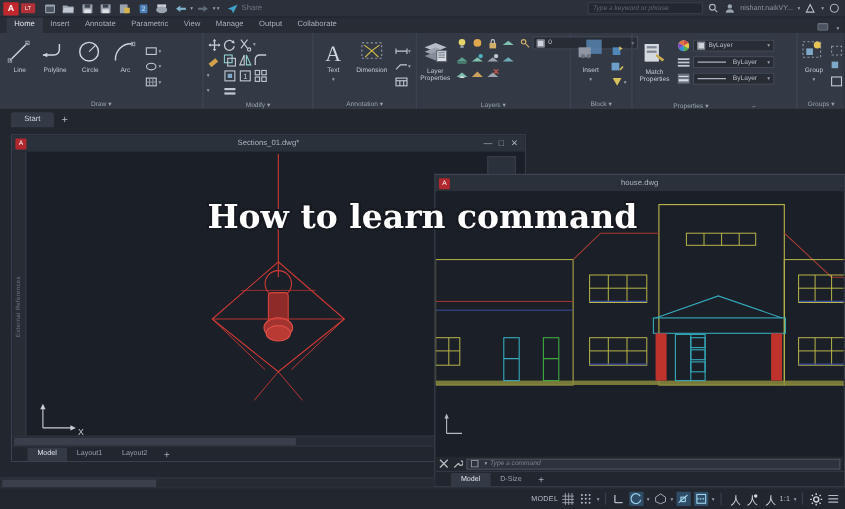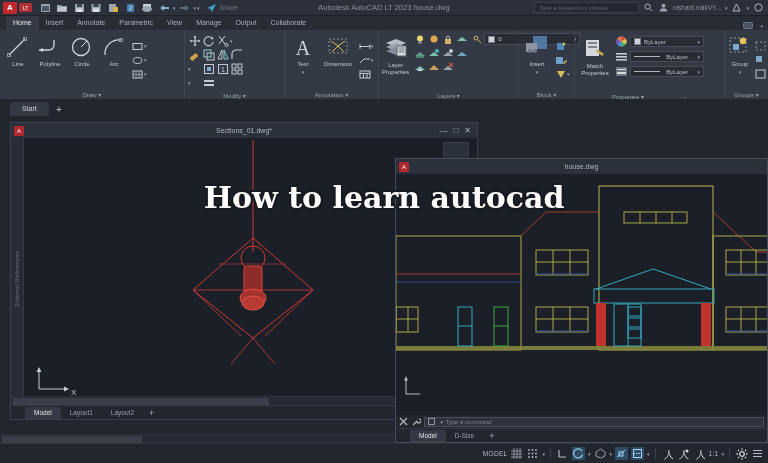--- a/index.html
+++ b/index.html
@@ -299,21 +299,20 @@
     <div class="dd-arrow">▾</div>
   </div>
 
   <div class="share-btn">
     <svg width="11" height="10" viewBox="0 0 11 10">
         <path d="M10 1 L1 5 L4.5 6 L6 9 Z" fill="#3f9fc4"></path>
       </svg>
     <span>Share</span>
   </div>
 
-  <div class="title-text">Autodesk AutoCAD LT 2023   house.dwg</div>
 
   <div class="title-right">
     <div class="searchbox">Type a keyword or phrase</div>
     <div class="tr-icon">
       <svg width="9" height="9" viewBox="0 0 9 9">
           <circle cx="3.6" cy="3.6" r="2.6" fill="none" stroke="#aeb5c0" stroke-width="1"></circle>
           <line x1="5.6" y1="5.6" x2="8" y2="8" stroke="#aeb5c0" stroke-width="1"></line>
         </svg>
     </div>
     <div class="tr-icon">
@@ -995,21 +994,21 @@
       </div>
     </div>
   </div>
 
   <div style="position:absolute; left:0; bottom:0; width:395px; height:9px; background:#262b34; border-top:1px solid #30363f;">
     <span style="position:absolute;left:2px;top:1px;height:7px;width:140px;background:#39404c;display:block"></span>
   </div>
 </div>
 
 <div class="overlay">
-  <div class="overlay-line">How to learn autocad</div>
+  <div class="overlay-line">How to learn command</div>
 </div>
 
 <div class="statusbar">
   <span class="sb-txt">MODEL</span>
   <div class="sb-ico">
     <svg width="11" height="11" viewBox="0 0 11 11">
         <g stroke="#b4bac4" stroke-width=".7">
           <line x1="0" y1="3" x2="11" y2="3"></line>
           <line x1="0" y1="6" x2="11" y2="6"></line>
           <line x1="0" y1="9" x2="11" y2="9"></line>

